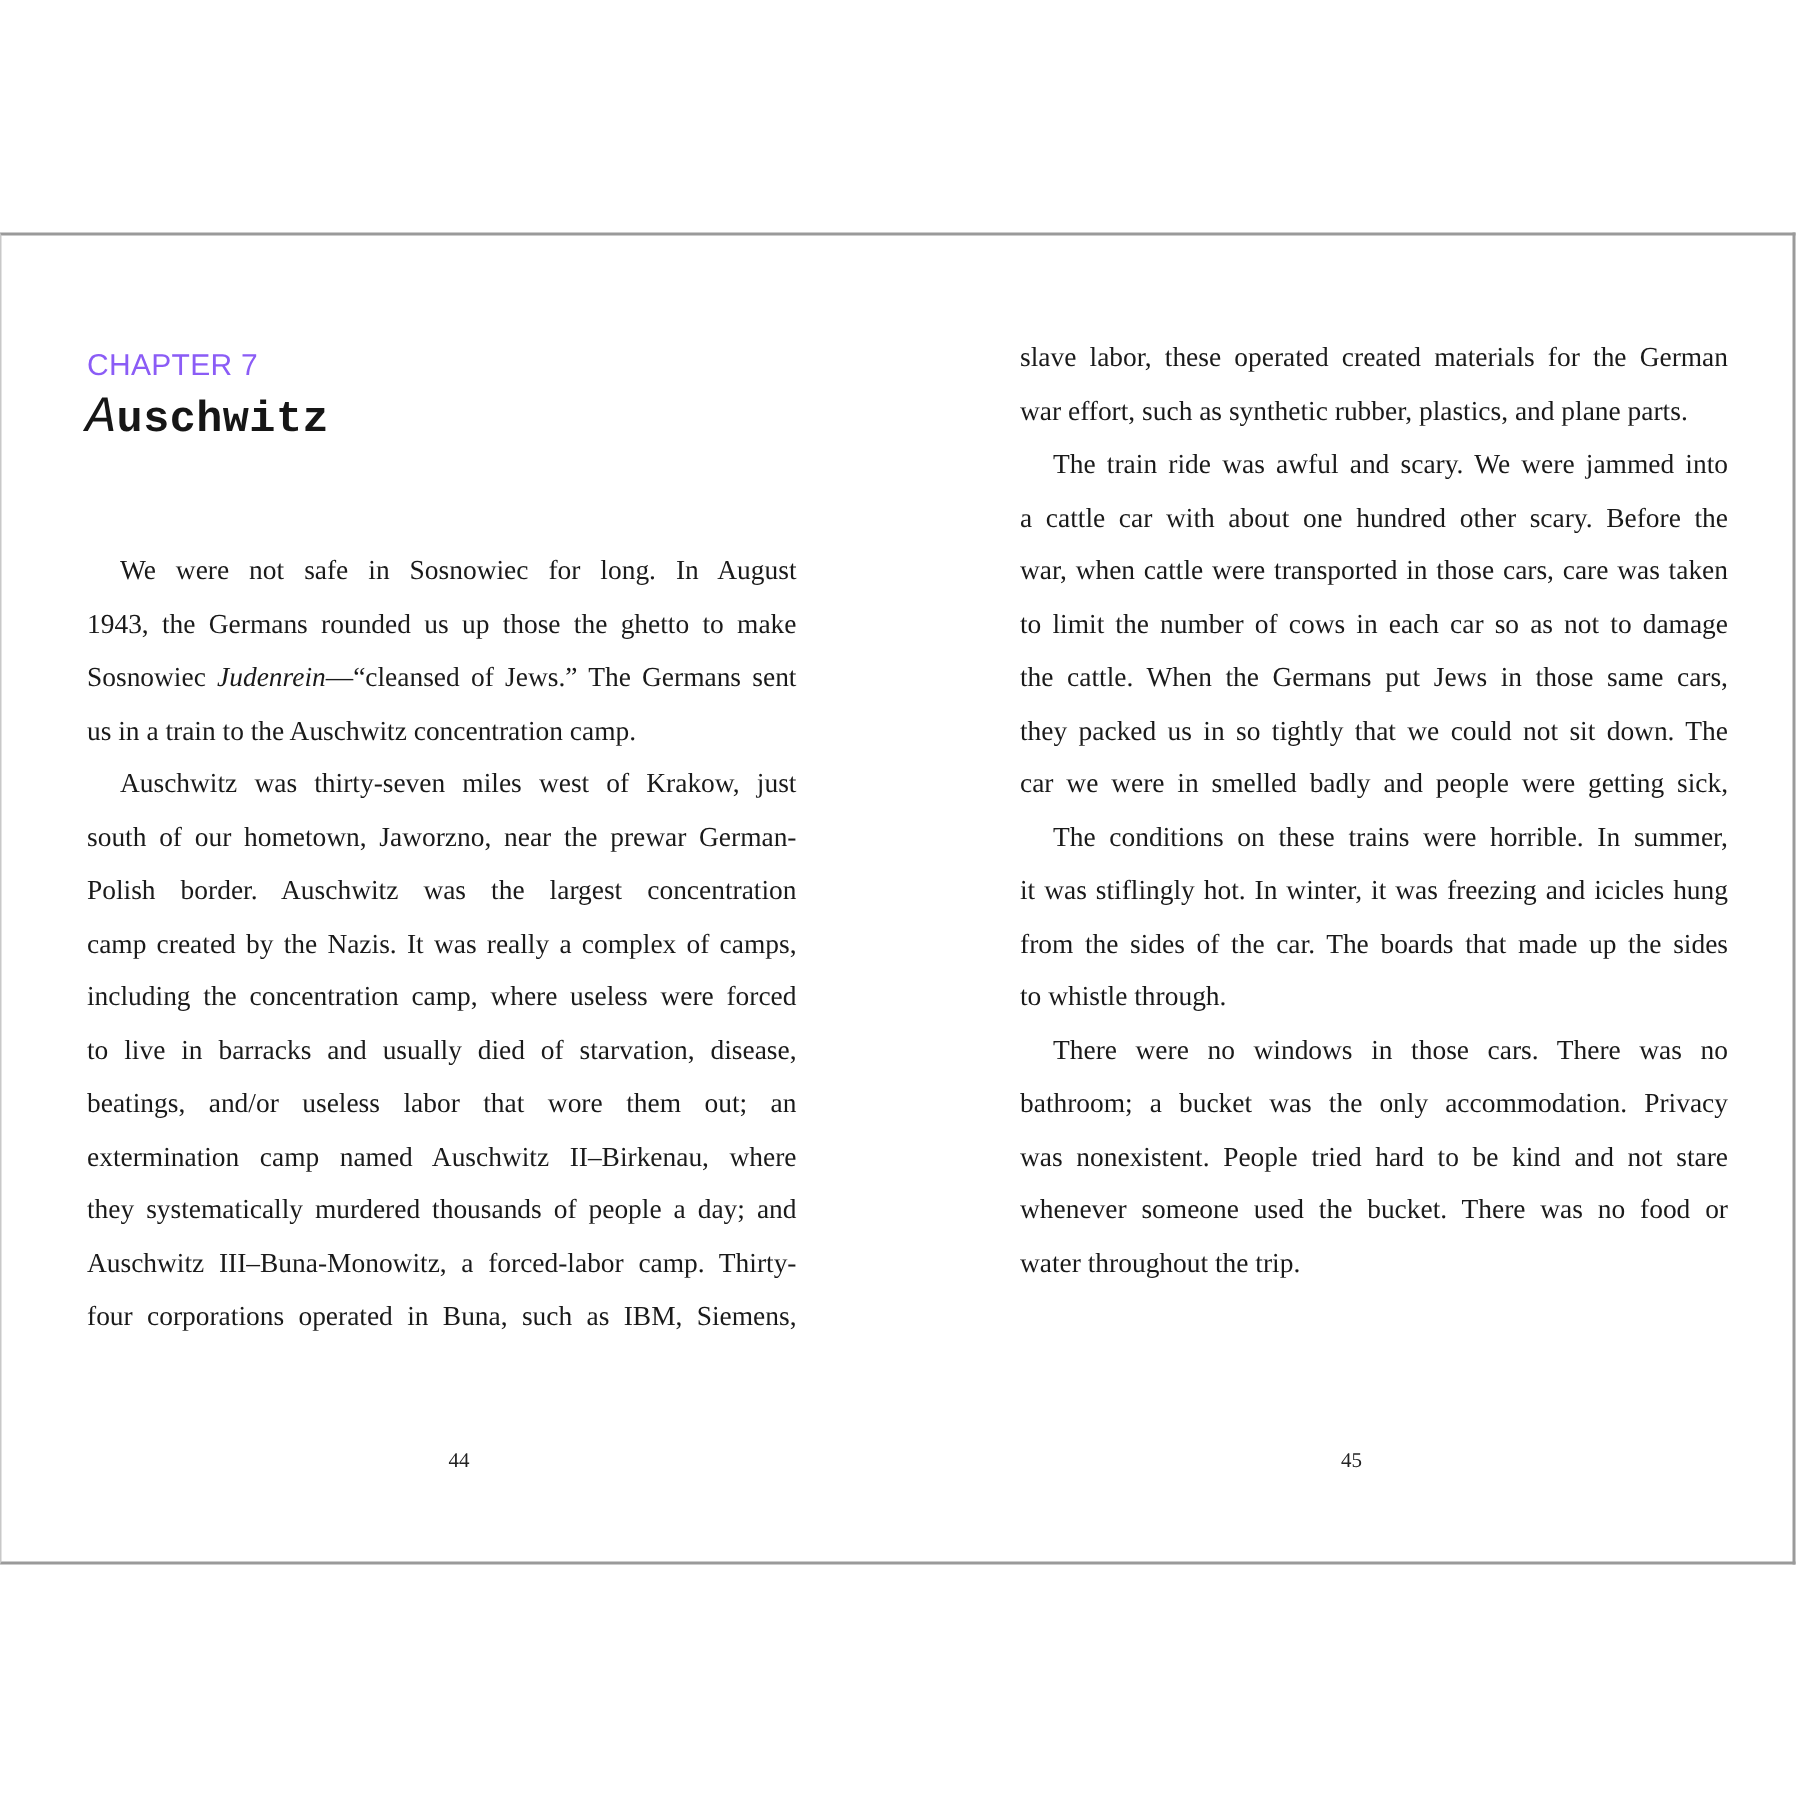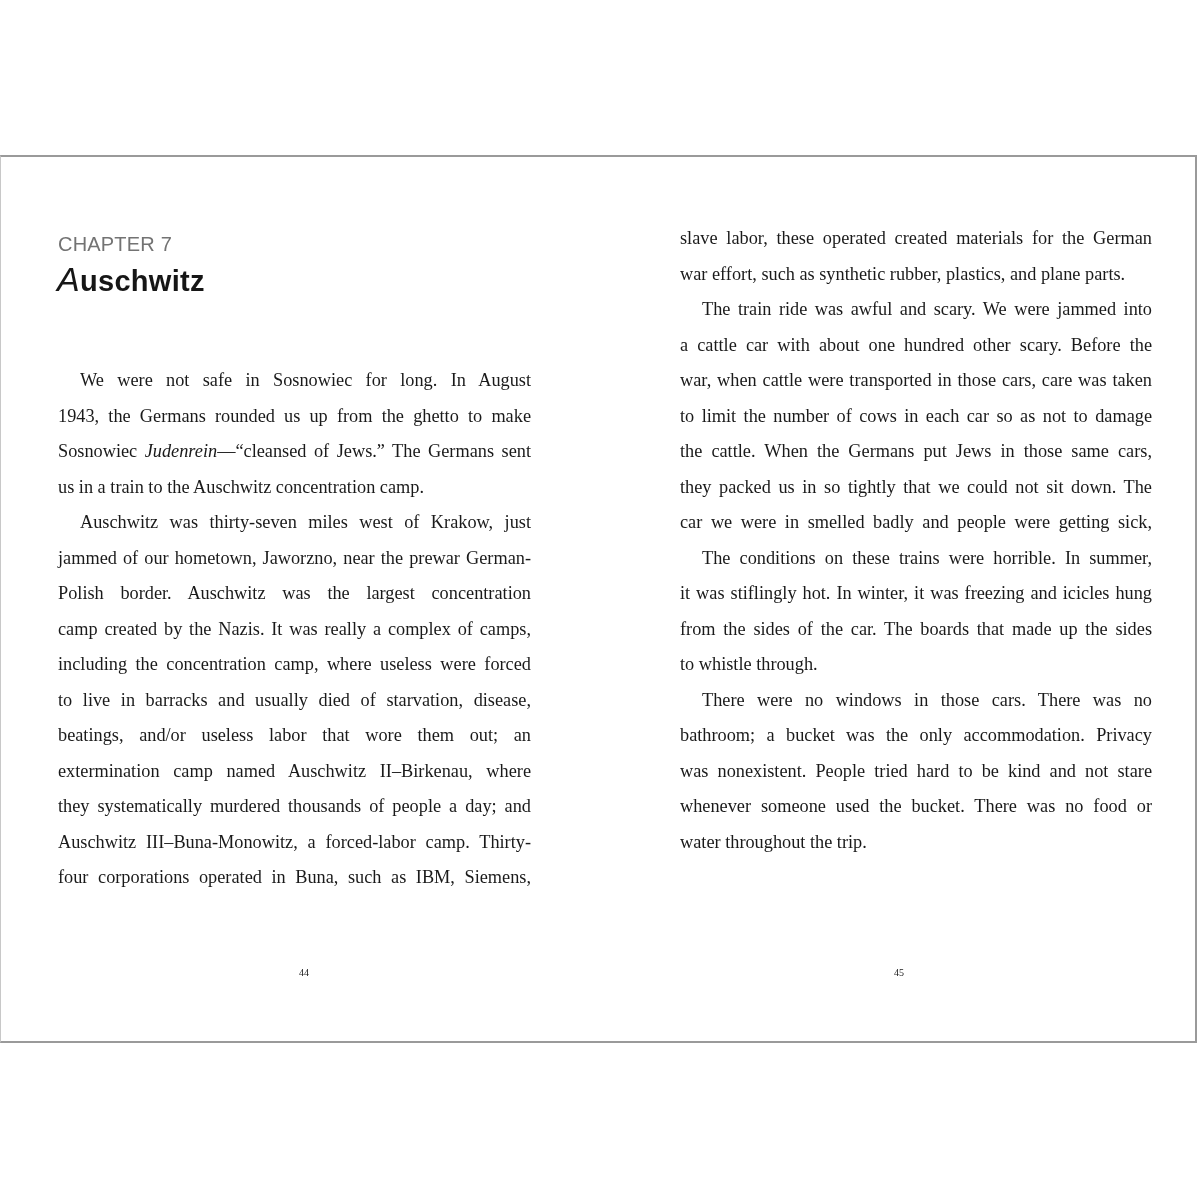--- a/index.html
+++ b/index.html
@@ -9,62 +9,62 @@
     border-top: 2px solid #9a9a9a; border-bottom: 2px solid #9a9a9a;
     border-right: 2px solid #9a9a9a; border-left: 1px solid #c8c8c8;
     box-sizing: border-box; background: #ffffff;
   }
   .page { position: absolute; top: 0; height: 100%; }
   .page.left { left: 0; width: 598px; }
   .page.right { left: 598px; width: 598px; }
   .chapter-label {
     position: absolute; left: 57px; top: 76px;
     font-family: "Liberation Sans", "DejaVu Sans", sans-serif;
-    font-size: 20px; letter-spacing: 0.2px; color: #737373;
+    font-size: 20px; letter-spacing: 0.2px; color: #8b5cf6;
   }
   .chapter-title {
     position: absolute; left: 56px; top: 103px;
-    font-family: Liberation Sans, sans-serif;
+    font-family: Liberation Mono, monospace;
     font-size: 29px; font-weight: bold; color: #161616; letter-spacing: 0.3px;
   }
   .chapter-title .cap { font-style: italic; font-weight: normal; font-size: 34px; }
   .text-col {
     position: absolute;
     font-family: "Liberation Serif", "DejaVu Serif", serif;
     font-size: 18.3px; line-height: 35.5px; color: #1a1a1a;
     text-align: justify; hyphens: manual;
   }
   .page.left .text-col { left: 57px; top: 206px; width: 473px; }
   .page.right .text-col { left: 81px; top: 64px; width: 472px; }
   .line { display: block; text-align: justify; text-align-last: justify; white-space: nowrap; }
   .line.last { text-align-last: left; }
   .line.ind { padding-left: 22px; }
   .page-number {
     position: absolute; top: 810px;
     font-family: "Liberation Serif", "DejaVu Serif", serif;
-    font-size: 10px; color: #222;
+    font-size: 14px; color: #222;
   }
   .page.left .page-number { left: 298px; }
   .page.right .page-number { left: 295px; }
   em { font-style: italic; }
 </style>
 </head>
 <body>
 
 <div class="spread">
   <div class="page left">
     <div class="chapter-label">CHAPTER 7</div>
     <div class="chapter-title"><span class="cap">A</span><span>uschwitz</span></div>
     <div class="text-col" id="left-text">
         <span class="line ind">We were not safe in Sosnowiec for long. In August</span>
-        <span class="line">1943, the Germans rounded us up from the ghetto to make</span>
+        <span class="line">1943, the Germans rounded us up those the ghetto to make</span>
         <span class="line"><span>Sosnowiec </span><em>Judenrein</em><span>—“cleansed of Jews.” The Germans sent</span></span>
         <span class="line last">us in a train to the Auschwitz concentration camp.</span>
         <span class="line ind">Auschwitz was thirty-seven miles west of Krakow, just</span>
-        <span class="line">jammed of our hometown, Jaworzno, near the prewar German-</span>
+        <span class="line">south of our hometown, Jaworzno, near the prewar German-</span>
         <span class="line">Polish border. Auschwitz was the largest concentration</span>
         <span class="line">camp created by the Nazis. It was really a complex of camps,</span>
         <span class="line">including the concentration camp, where useless were forced</span>
         <span class="line">to live in barracks and usually died of starvation, disease,</span>
         <span class="line">beatings, and/or useless labor that wore them out; an</span>
         <span class="line">extermination camp named Auschwitz II–Birkenau, where</span>
         <span class="line">they systematically murdered thousands of people a day; and</span>
         <span class="line">Auschwitz III–Buna-Monowitz, a forced-labor camp. Thirty-</span>
         <span class="line">four corporations operated in Buna, such as IBM, Siemens,</span>
       </div>

